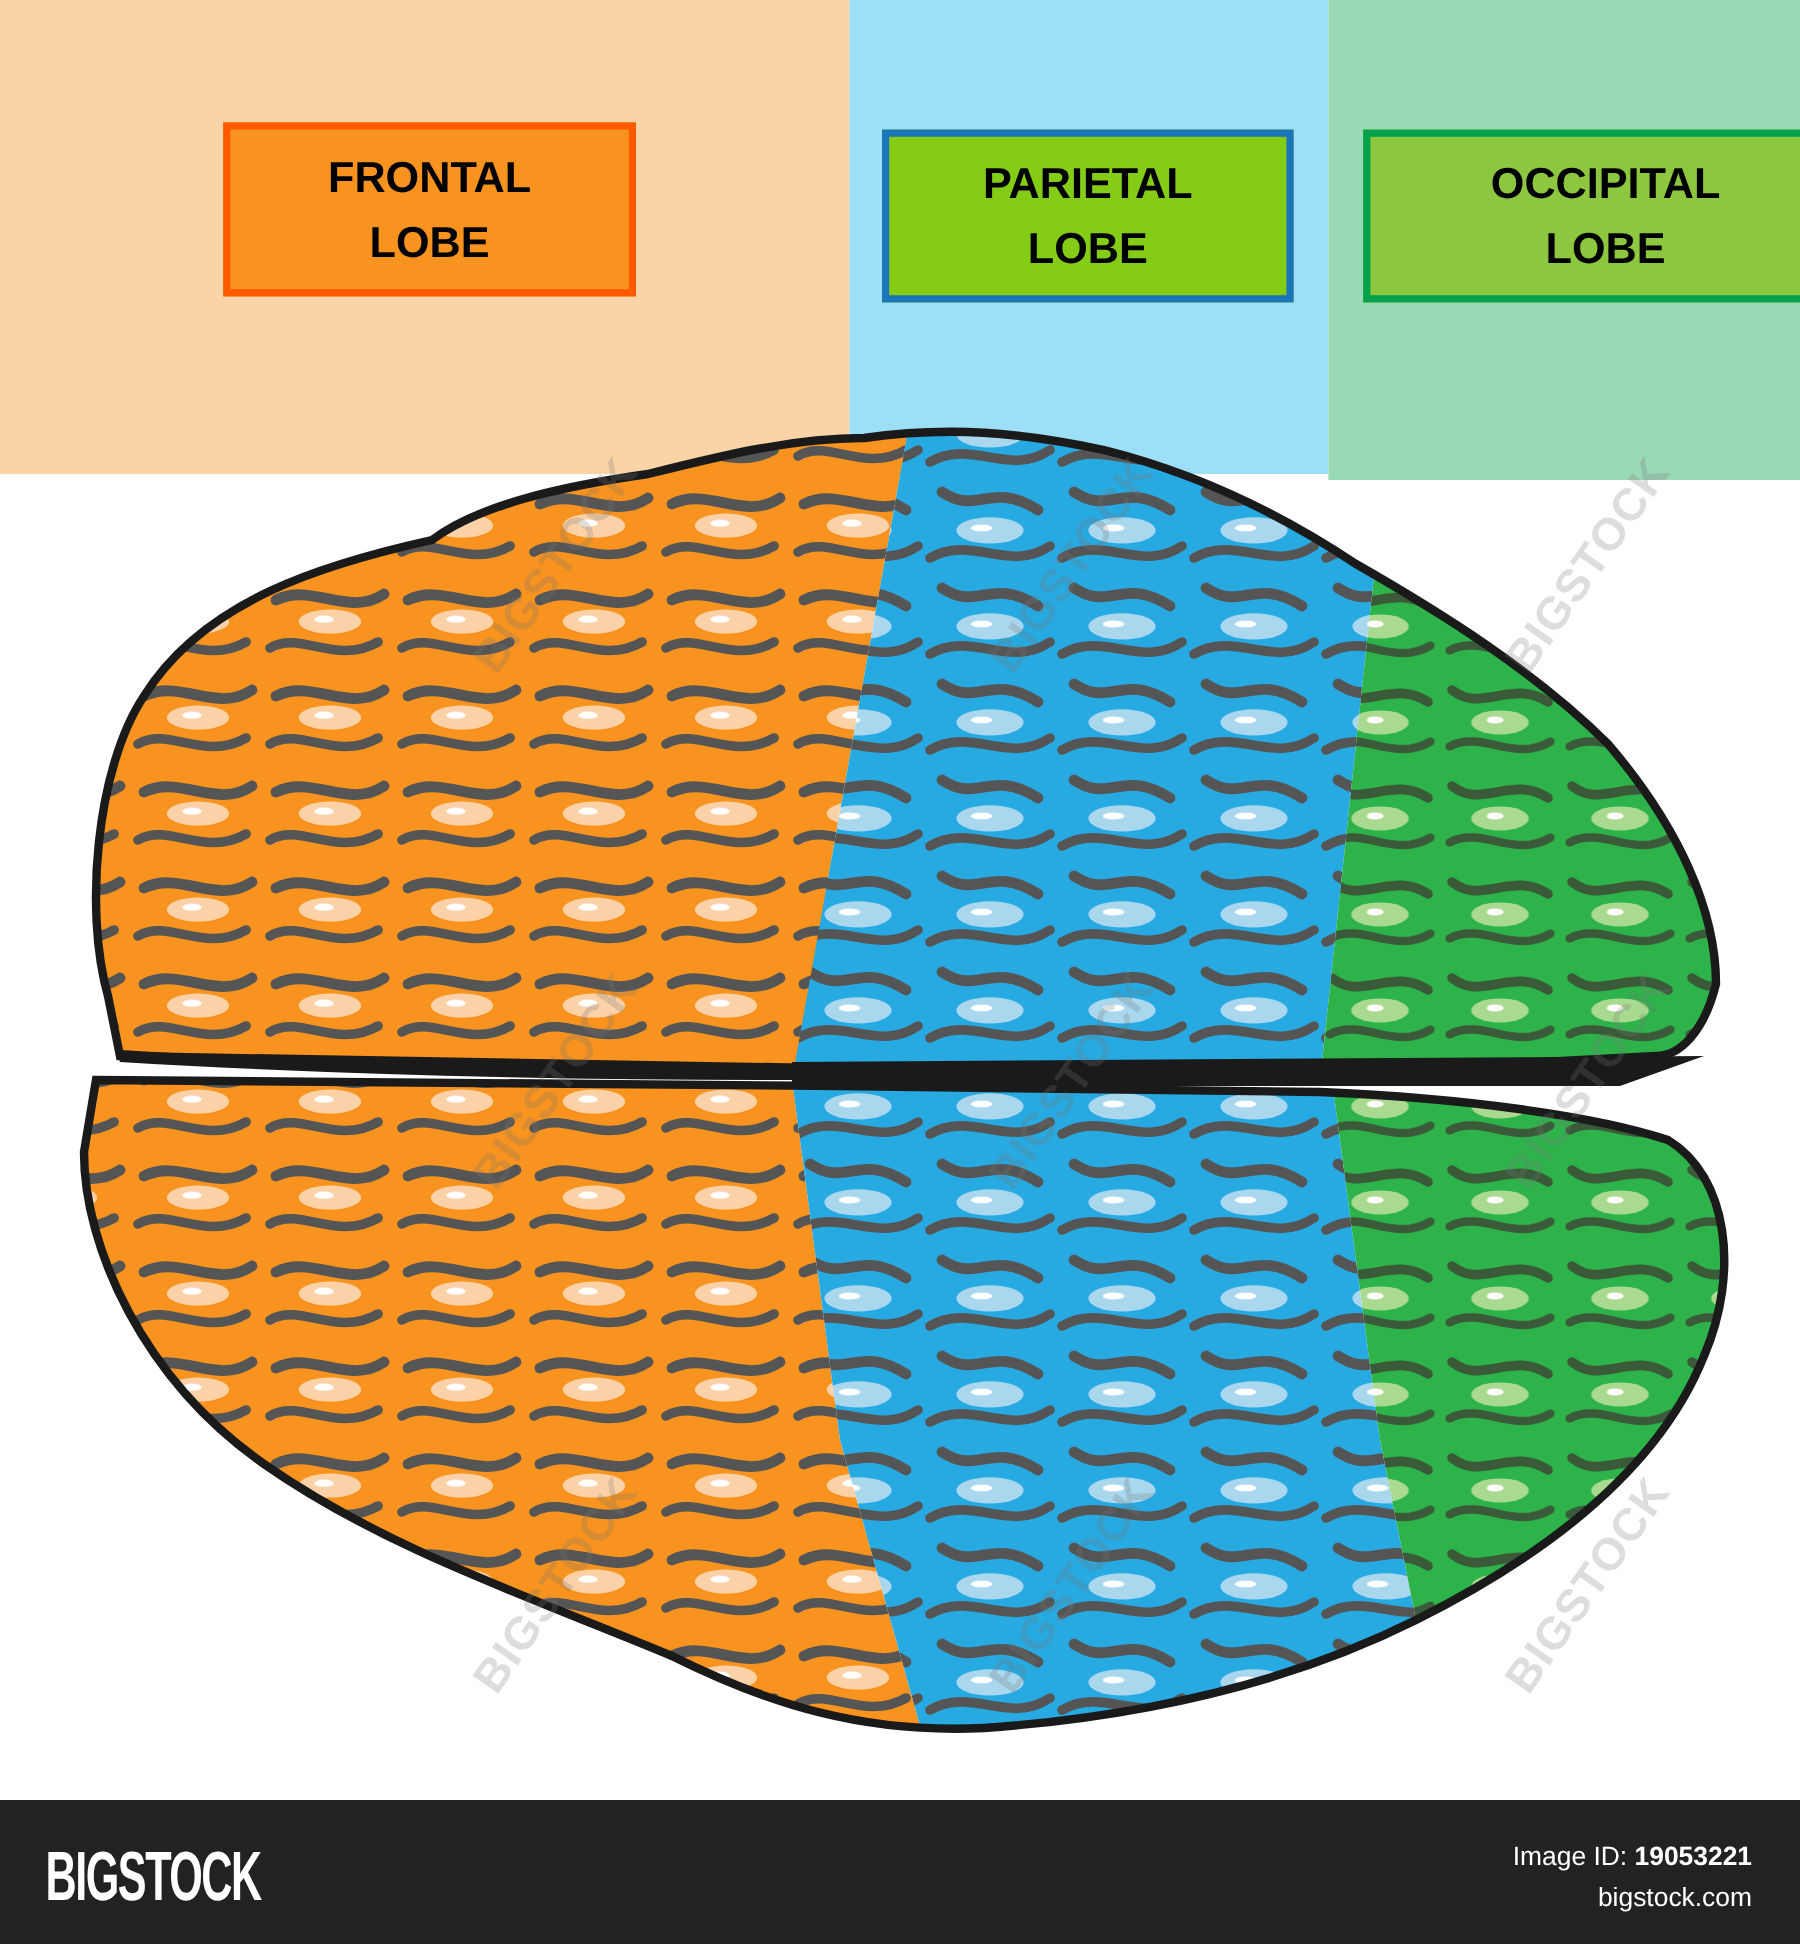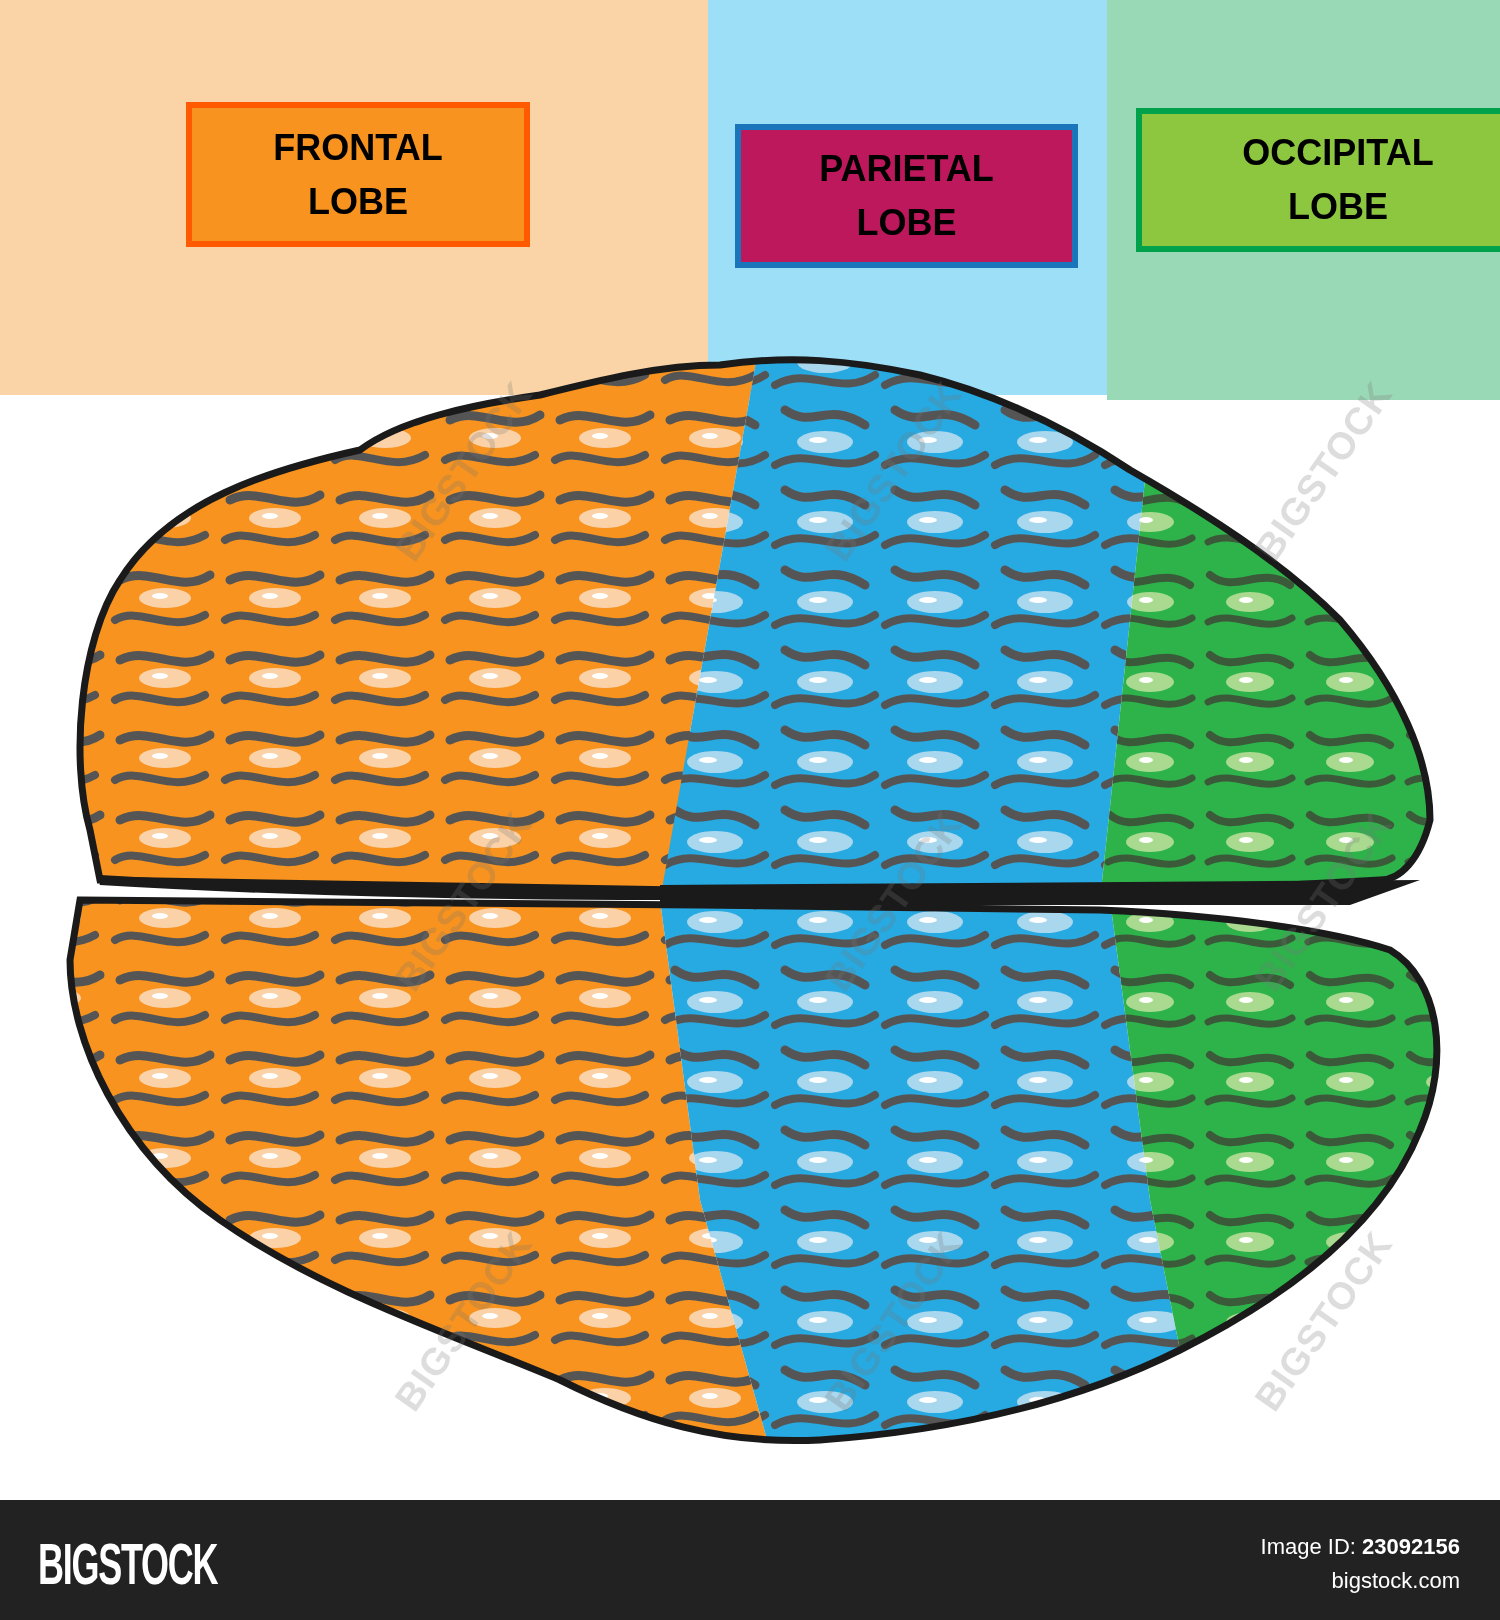--- a/index.html
+++ b/index.html
@@ -19,21 +19,21 @@
 <body>
 
 <div class="panel" style="left:0;width:708px;height:395px;background:#FAD4A6;"></div>
 <div class="panel" style="left:708px;width:399px;height:395px;background:#9DDFF7;"></div>
 <div class="panel" style="left:1107px;width:393px;height:400px;background:#9AD9B6;"></div>
 
 <div class="label-box" style="left:186px;top:102px;width:344px;height:145px;background:#F7931E;border-color:#FF5A00;">
   <span>FRONTAL</span>
   <span>LOBE</span>
 </div>
-<div class="label-box" style="left:735px;top:108px;width:343px;height:144px;background:#be185d;border-color:#1B75BB;margin-top:16px;">
+<div class="label-box" style="left:735px;top:108px;width:343px;height:144px;background:#84cc16;border-color:#1B75BB;">
   <span>PARIETAL</span>
   <span>LOBE</span>
 </div>
 <div class="label-box" style="left:1136px;top:108px;width:404px;height:144px;background:#8DC63F;border-color:#00A14B;">
   <span>OCCIPITAL</span>
   <span>LOBE</span>
 </div>
 
 <svg id="brain-svg" width="1500" height="1500" viewBox="0 0 1500 1500">
   <defs>
@@ -91,16 +91,16 @@
 <div class="wm wm-dark" style="left:360px;top:880px;">BIGSTOCK</div>
 <div class="wm wm-dark" style="left:790px;top:880px;">BIGSTOCK</div>
 <div class="wm wm-dark" style="left:1220px;top:880px;">BIGSTOCK</div>
 <div class="wm wm-dark" style="left:360px;top:1300px;">BIGSTOCK</div>
 <div class="wm wm-dark" style="left:790px;top:1300px;">BIGSTOCK</div>
 <div class="wm wm-dark" style="left:1220px;top:1300px;">BIGSTOCK</div>
 
 <div class="footer">
   <div class="logo">BIGSTOCK</div>
   <div class="meta">
-    <div><span>Image ID:</span> <b>23092156</b></div>
+    <div><span>Image ID:</span> <b>19053221</b></div>
     <div>bigstock.com</div>
   </div>
 </div>
 
 </body></html>

